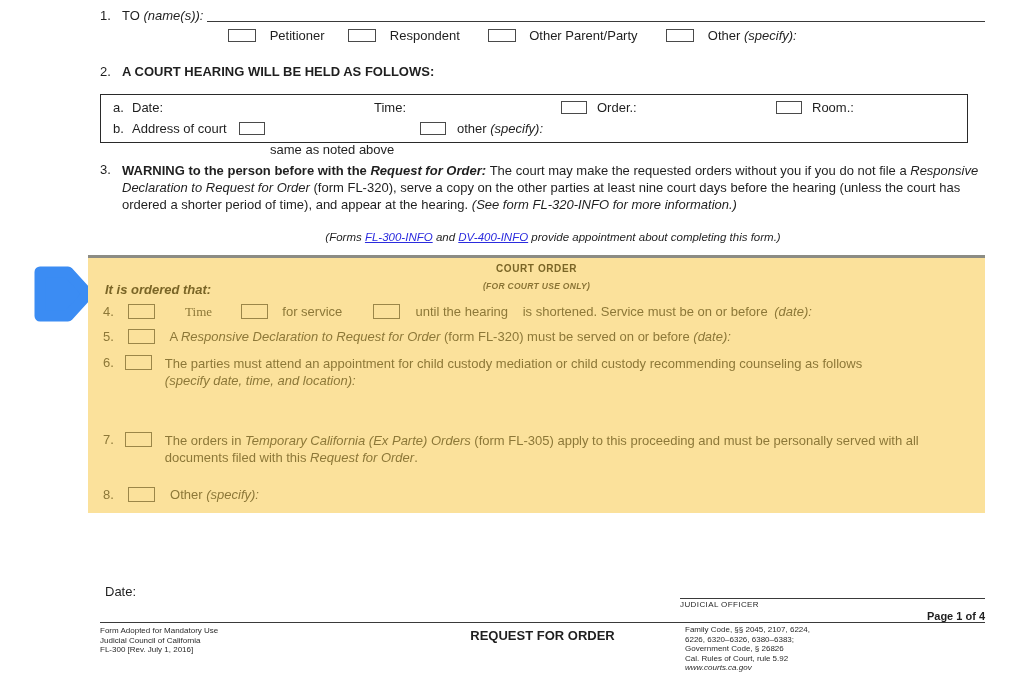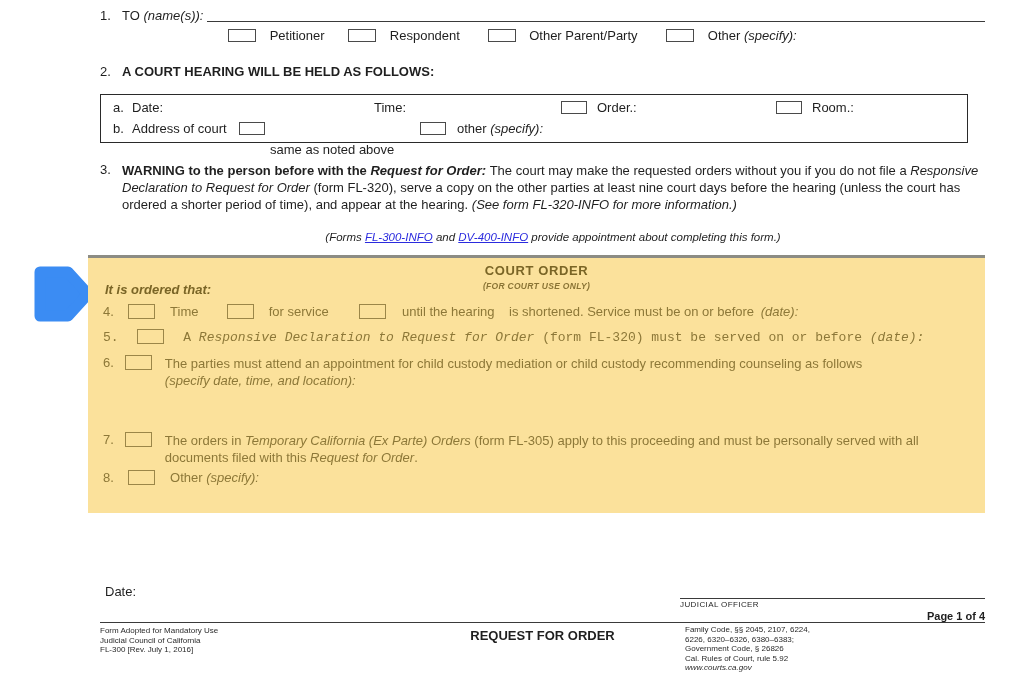--- a/index.html
+++ b/index.html
@@ -105,37 +105,37 @@
     <span>and</span>
     <span class="olink">DV-400-INFO</span>
     <span>provide appointment about completing this form.)</span>
   </div>
 
   <svg class="abs" style="left:30px; top:266px;" width="64" height="56" viewBox="0 0 64 56">
     <polygon points="10,6 38,6 58,28 38,50 10,50" fill="#3B8CF3" stroke="#3B8CF3" stroke-width="11" stroke-linejoin="round"></polygon>
   </svg>
 
   <div class="order-box">
-    <div class="abs bd" style="left:0; top:5px; width:100%; text-align:center; font-size:13px; letter-spacing:0.6px; color:#7A6526;">COURT ORDER</div>
+    <div class="abs bd" style="left:0; top:5px; width:100%; text-align:center; font-size:10px; letter-spacing:0.6px; color:#7A6526;">COURT ORDER</div>
     <div class="abs bd it" style="left:0; top:23px; width:100%; text-align:center; font-size:8.5px; letter-spacing:0.3px; color:#8A7435;">(FOR COURT USE ONLY)</div>
     <div class="abs bd it" style="left:17px; top:24px; color:#7A6526;">It is ordered that:</div>
 
     <div class="abs" style="left:15px; top:46px; white-space:nowrap;">
       <span class="num">4.</span>
       <span class="cbo" style="margin-left:11px;"></span>
-      <span style="margin-left:11px;">Time</span>
+      <span style="margin-left:26px;font-family:Liberation Serif, serif;">Time</span>
       <span class="cbo" style="margin-left:25px;"></span>
       <span style="margin-left:11px;">for service</span>
       <span class="cbo" style="margin-left:27px;"></span>
       <span style="margin-left:12px;">until the hearing</span>
       <span style="margin-left:11px;">is shortened. Service must be on or before</span>
       <i style="margin-left:3px;">(date):</i>
     </div>
 
-    <div class="abs" style="left:15px; top:71px; white-space:nowrap;font-family:Liberation Mono, monospace;">
+    <div class="abs" style="left:15px; top:71px; white-space:nowrap;">
       <span class="num">5.</span>
       <span class="cbo" style="margin-left:11px; margin-right:11px;"></span>
       <span>A</span>
       <i>Responsive Declaration to Request for Order</i>
       <span>(form FL-320) must be served on or before</span>
       <i>(date):</i>
     </div>
 
     <div class="abs" style="left:15px; top:97px; display:flex;">
       <span class="num">6.</span>
@@ -150,21 +150,21 @@
       <span class="num">7.</span>
       <span class="cbo" style="margin-left:11px; margin-right:13px; flex:0 0 auto;"></span>
       <div style="width:790px; line-height:17px;">
         <span>The orders in</span>
         <i>Temporary California (Ex Parte) Orders</i>
         <span>(form FL-305) apply to this proceeding and must be personally served with all documents filed with this</span>
         <i>Request for Order</i><span>.</span>
       </div>
     </div>
 
-    <div class="abs" style="left:15px; top:212px; white-space:nowrap;">
+    <div class="abs" style="left:15px; top:229px; white-space:nowrap;">
       <span class="num">8.</span>
       <span class="cbo" style="margin-left:11px; margin-right:11px;"></span>
       <span>Other</span>
       <i>(specify):</i>
     </div>
   </div>
 
   <span class="abs" style="left:105px; top:584px;">Date:</span>
   <div class="abs fill-line" style="left:680px; top:583px; width:305px; height:15px;"></div>
   <div class="abs sig-label" style="left:680px; top:600px; width:305px; text-align:left;">JUDICIAL OFFICER</div>

